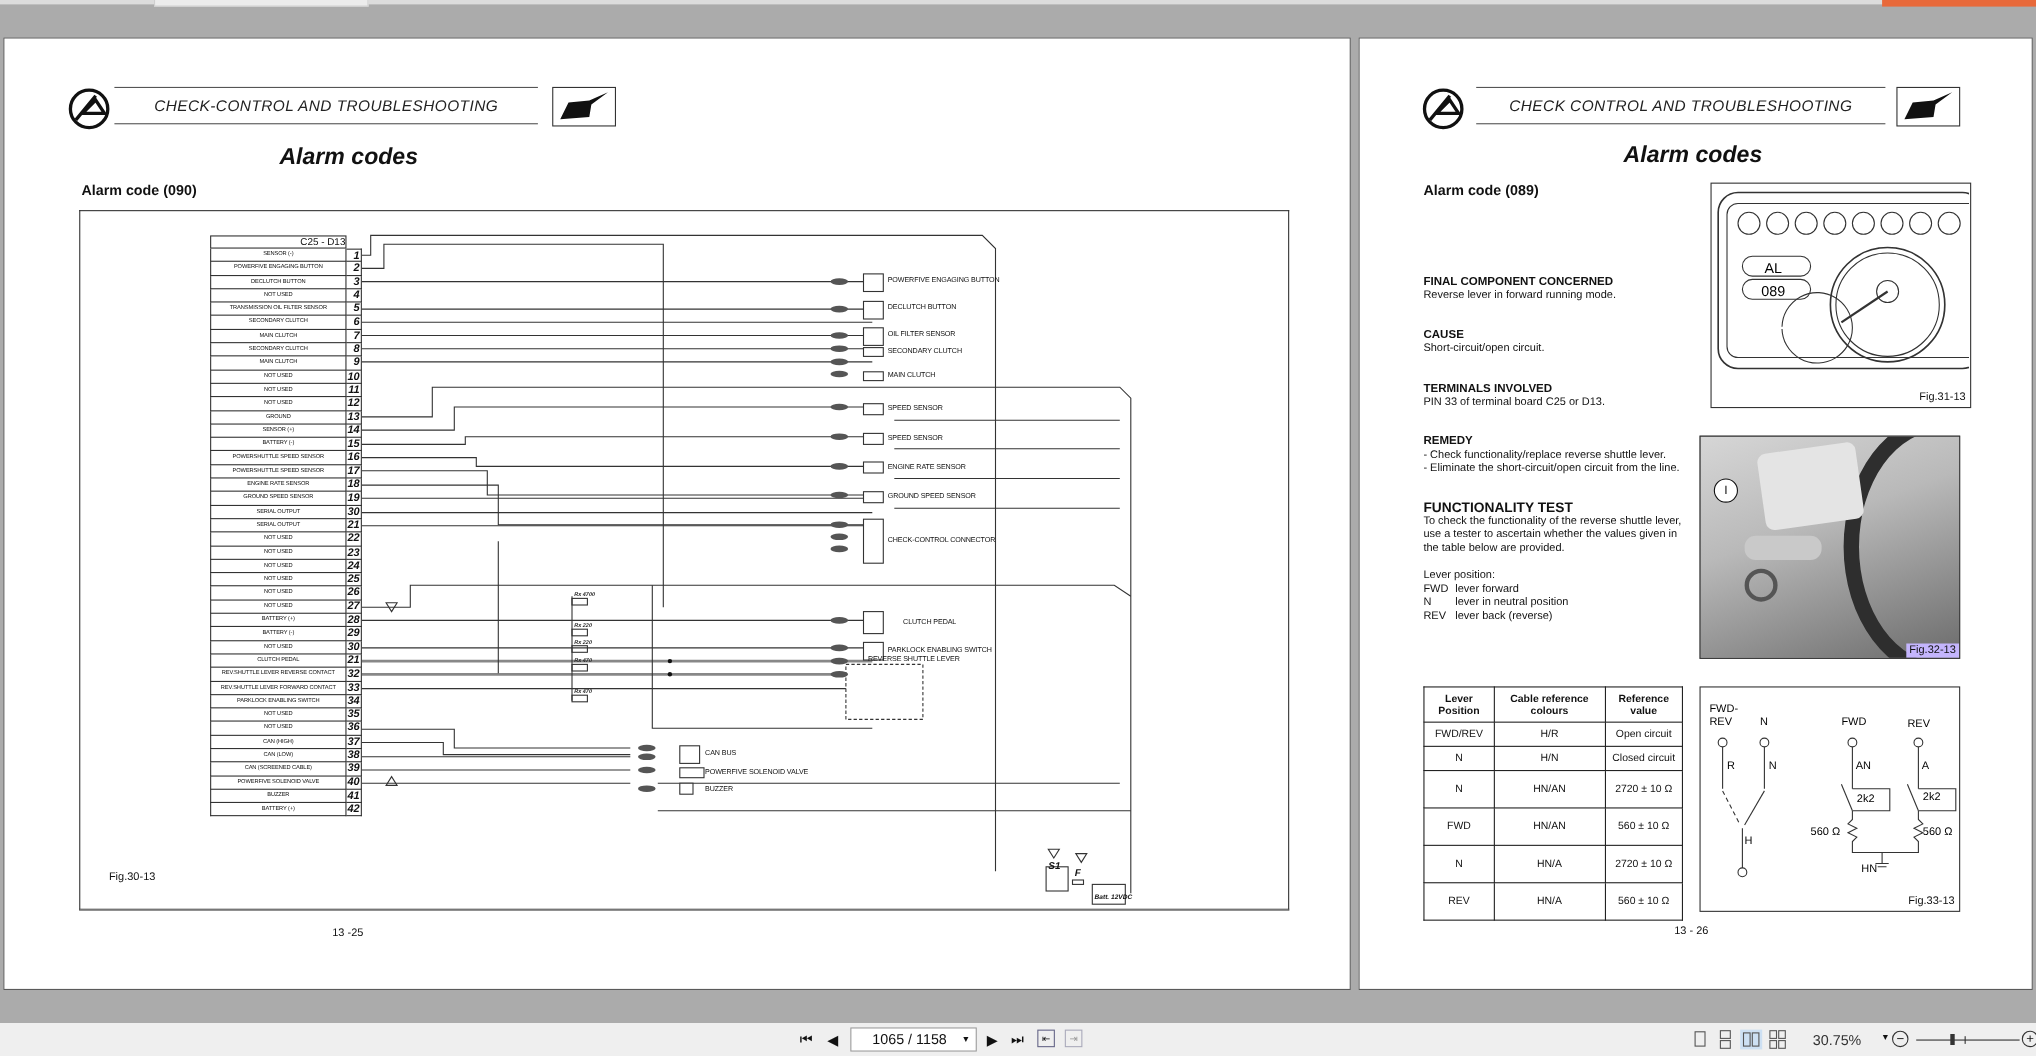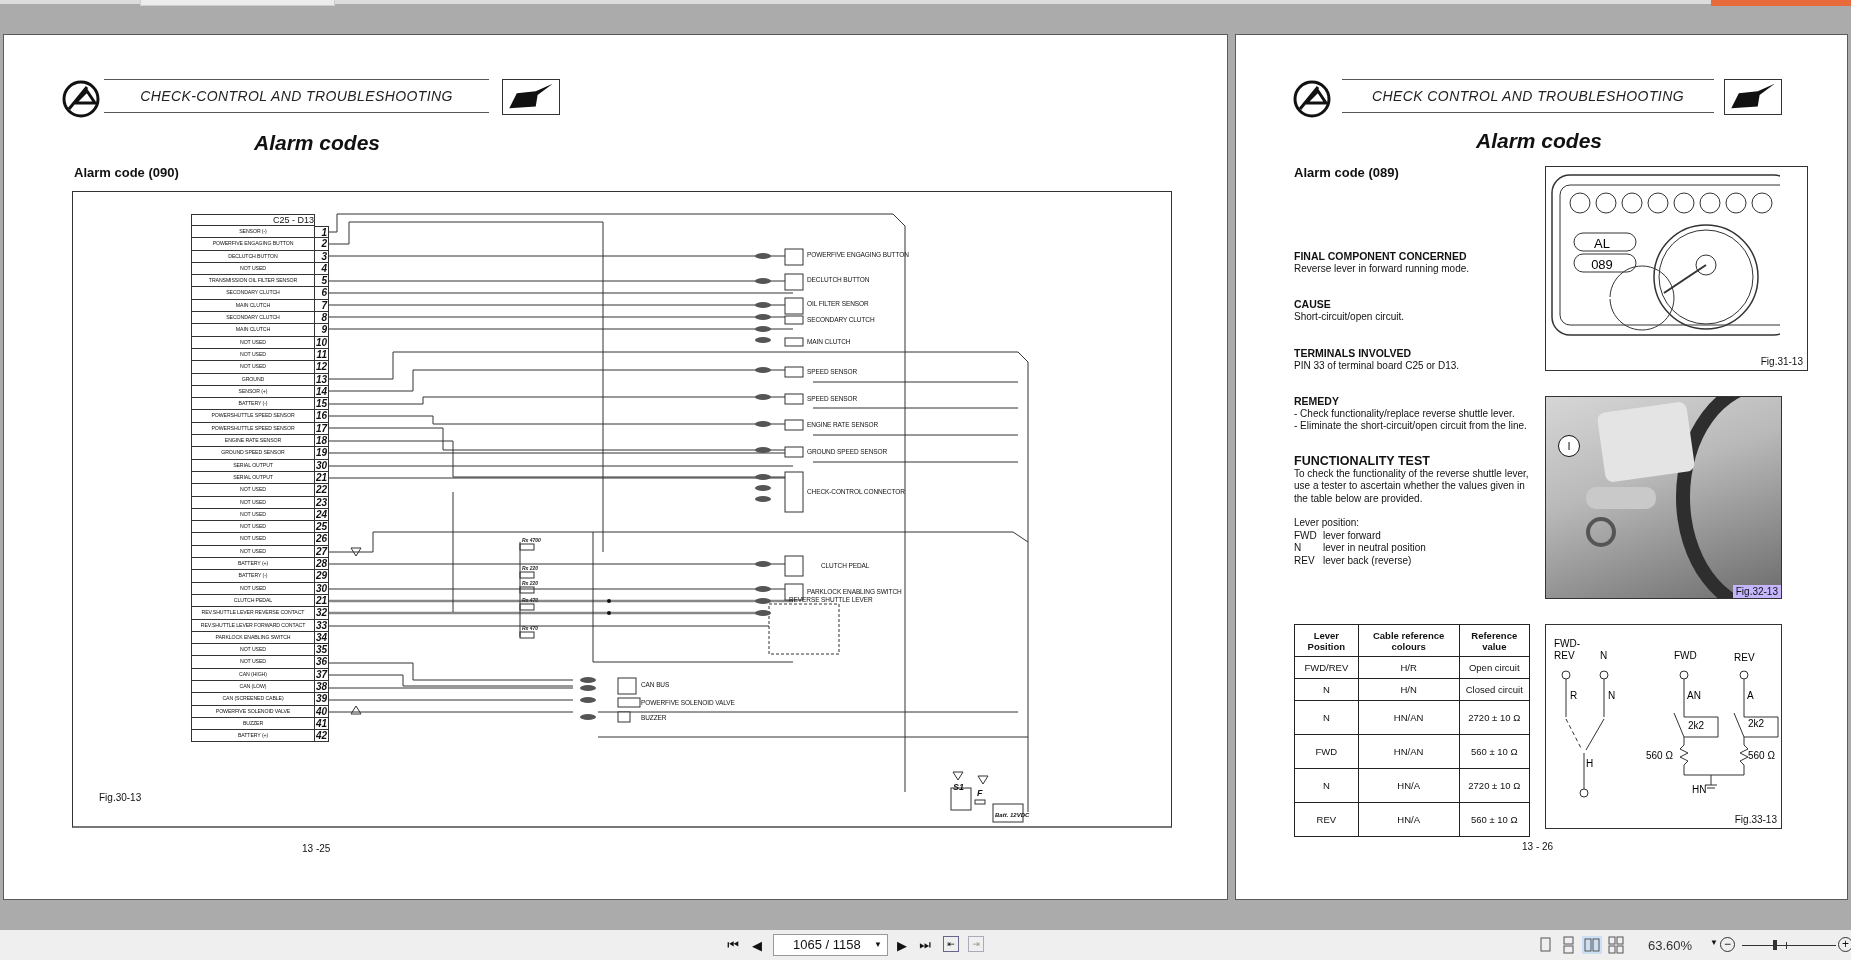--- a/index.html
+++ b/index.html
@@ -350,21 +350,21 @@
       <div>use a tester to ascertain whether the values given in</div>
       <div>the table below are provided.</div>
       <div style="height:12px"></div>
       <div>Lever position:</div>
       <div><span style="display:inline-block;width:29px">FWD</span><span>lever forward</span></div>
       <div><span style="display:inline-block;width:29px">N</span><span>lever in neutral position</span></div>
       <div><span style="display:inline-block;width:29px">REV</span><span>lever back (reverse)</span></div>
     </div>
   </div>
 
-  <div class="fig-box" style="left:309px;top:131px;width:263px;height:205px">
+  <div class="fig-box" style="left:319px;top:131px;width:237px;height:205px">
     <svg width="234" height="180" viewBox="0 0 234 180">
       <rect x="6" y="8" width="240" height="160" rx="18" fill="none" stroke="#333" stroke-width="1.5"></rect>
       <rect x="14" y="18" width="230" height="140" rx="10" fill="none" stroke="#333"></rect>
       <g fill="none" stroke="#333">
         <circle cx="34" cy="36" r="10"></circle>
           <circle cx="60" cy="36" r="10"></circle>
           <circle cx="86" cy="36" r="10"></circle>
         <circle cx="112" cy="36" r="10"></circle>
           <circle cx="138" cy="36" r="10"></circle>
           <circle cx="164" cy="36" r="10"></circle>
@@ -517,19 +517,19 @@
       <rect x="3" y="3" width="6" height="12" fill="none" stroke="#555"></rect>
       <rect x="11" y="3" width="6" height="12" fill="none" stroke="#555"></rect>
     </svg></div>
 <div class="view-btn" style="left:1606px"><svg width="20" height="18">
       <rect x="3" y="1" width="6" height="7" fill="none" stroke="#555"></rect>
       <rect x="11" y="1" width="6" height="7" fill="none" stroke="#555"></rect>
       <rect x="3" y="10" width="6" height="7" fill="none" stroke="#555"></rect>
       <rect x="11" y="10" width="6" height="7" fill="none" stroke="#555"></rect>
     </svg></div>
 
-<div class="zoomtxt">63.60%</div>
+<div class="zoomtxt">30.75%</div>
 <div style="position:absolute;left:1710px;top:938px;font-size:8px">▼</div>
 <div class="circ-btn" style="left:1720px"><span>−</span></div>
 <div class="slider"></div>
 <div class="slider-tick"></div>
 <div class="slider-thumb"></div>
 <div class="circ-btn" style="left:1838px"><span>+</span></div>
 
 </body></html>

